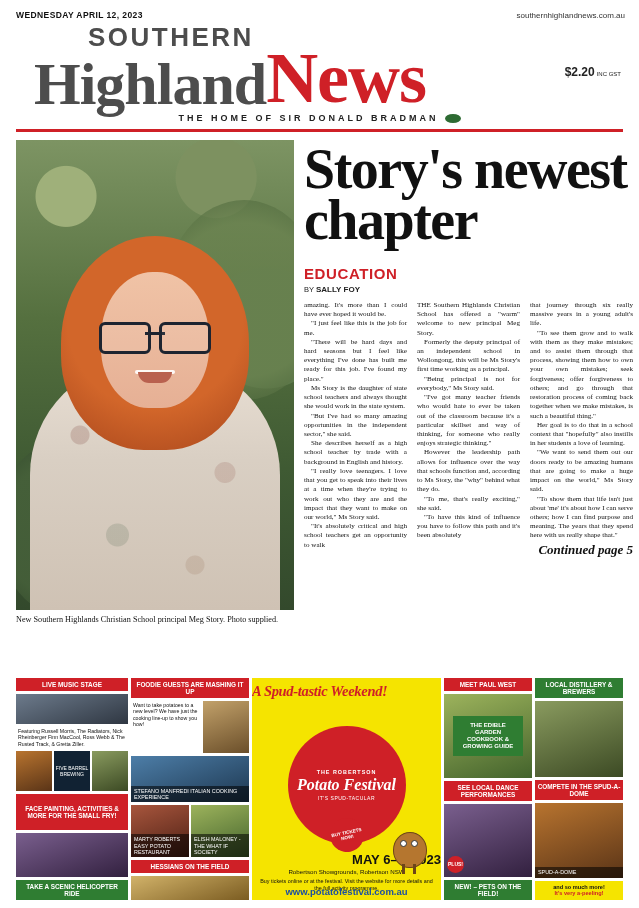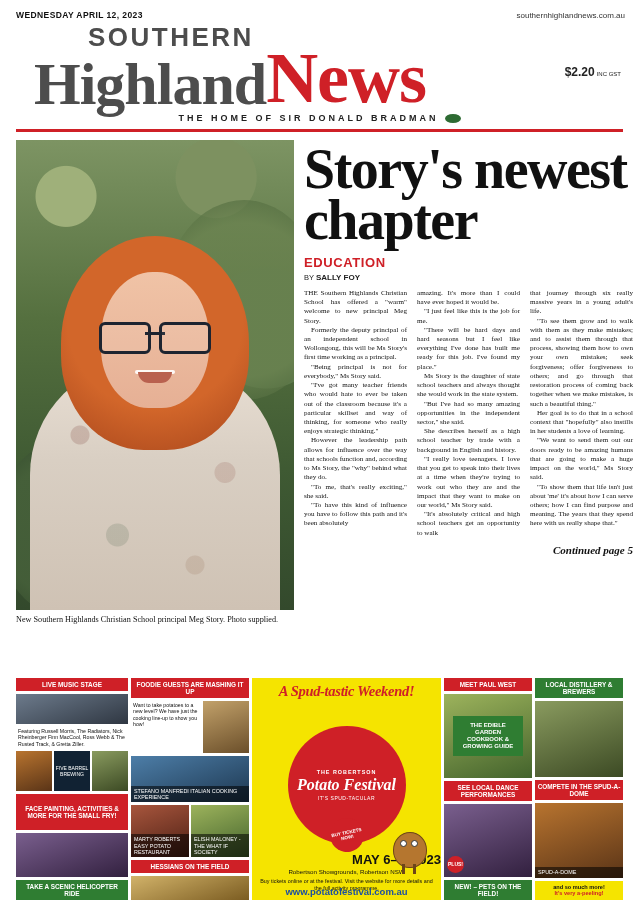--- a/index.html
+++ b/index.html
@@ -140,39 +140,39 @@
 
   
   .storycol{flex:1;padding-left:10px;}
   .headline{
     font-family:"Liberation Serif", serif;font-weight:bold;
     font-size:56px;line-height:.92;letter-spacing:-1.5px;color:#111;
     margin-top:4px;
   }
   .kicker{
     font-family:"Liberation Sans", sans-serif;
-    color:#cf2027;font-weight:bold;font-size:13px;letter-spacing:.6px;
-    margin-top:8px;
+    color:#cf2027;font-weight:bold;font-size:15px;letter-spacing:.6px;
+    margin-top:18px;
   }
   .byline{
     font-family:"Liberation Sans", sans-serif;font-size:7.5px;
     margin-top:3px;color:#222;
   }
   .byline b{font-size:8px;}
   .cols{
     display:flex;gap:10px;margin-top:7px;
   }
   .col{
     width:103px;font-size:7.1px;line-height:1.30;text-align:justify;
     color:#111;
   }
   .col p{margin:0 0 0 0;text-indent:7px;}
   .col p.first{text-indent:0;}
   .cont{
-    font-weight:bold;font-style:italic;text-align:right;margin-top:14px;font-size:11px;
+    font-weight:bold;font-style:italic;text-align:right;margin-top:1px;font-size:13px;
   }
 
   
   .adband{
     position:absolute;left:16px;right:16px;bottom:8px;height:222px;
     display:flex;gap:3px;
   }
   .ad-left{width:112px;display:flex;flex-direction:column;gap:3px;}
   .ad-mid{width:118px;display:flex;flex-direction:column;gap:3px;}
   .ad-centre{flex:1;background:#f5e400;position:relative;overflow:hidden;}
@@ -208,21 +208,21 @@
   .music-row{display:flex;gap:2px;height:40px;}
   .music-row>div{flex:1;}
   .five-barrel{
     background:#123;color:#fff;display:flex;align-items:center;justify-content:center;
     font-family:"Liberation Sans", sans-serif;font-size:5px;text-align:center;
   }
 
   
   .spud-title{
     font-family:"Liberation Serif", serif;font-weight:bold;font-style:italic;
-    color:#cf2027;font-size:14.5px;text-align:center;margin-top:5px;letter-spacing:-.3px;
+    color:#cf2027;font-size:14.5px;margin-top:5px;letter-spacing:-.3px;
   }
   .spud-circle{
     position:absolute;left:50%;top:48px;transform:translateX(-50%);
     width:118px;height:118px;border-radius:50%;
     background:#cf2027;color:#fff;text-align:center;
     display:flex;flex-direction:column;align-items:center;justify-content:center;
     font-family:"Liberation Sans", sans-serif;
   }
   .spud-circle .l1{font-size:5.4px;letter-spacing:1px;font-weight:bold;}
   .spud-circle .l2{
@@ -325,37 +325,37 @@
     <div class="storycol">
       <div class="headline">Story's newest chapter</div>
       <div class="kicker">EDUCATION</div>
       <div class="byline">
         <span>BY</span>
         <b>SALLY FOY</b>
       </div>
 
       <div class="cols">
         <div class="col">
-          <p class="first">THE Southern Highlands Christian School has offered a "warm" welcome to new principal Meg Story.</p>
-          <p>Formerly the deputy principal of an independent school in Wollongong, this will be Ms Story's first time working as a principal.</p>
-          <p>"Being principal is not for everybody," Ms Story said.</p>
-          <p>"I've got many teacher friends who would hate to ever be taken out of the classroom because it's a particular skillset and way of thinking, for someone who really enjoys strategic thinking."</p>
-          <p>However the leadership path allows for influence over the way that schools function and, according to Ms Story, the "why" behind what they do.</p>
-          <p>"To me, that's really exciting," she said.</p>
-          <p>"To have this kind of influence you have to follow this path and it's been absolutely</p>
-        </div>
-        <div class="col">
           <p class="first">amazing. It's more than I could have ever hoped it would be.</p>
           <p>"I just feel like this is the job for me.</p>
           <p>"There will be hard days and hard seasons but I feel like everything I've done has built me ready for this job. I've found my place."</p>
           <p>Ms Story is the daughter of state school teachers and always thought she would work in the state system.</p>
           <p>"But I've had so many amazing opportunities in the independent sector," she said.</p>
           <p>She describes herself as a high school teacher by trade with a background in English and history.</p>
           <p>"I really love teenagers. I love that you get to speak into their lives at a time when they're trying to work out who they are and the impact that they want to make on our world," Ms Story said.</p>
           <p>"It's absolutely critical and high school teachers get an opportunity to walk</p>
+        </div>
+        <div class="col">
+          <p class="first">THE Southern Highlands Christian School has offered a "warm" welcome to new principal Meg Story.</p>
+          <p>Formerly the deputy principal of an independent school in Wollongong, this will be Ms Story's first time working as a principal.</p>
+          <p>"Being principal is not for everybody," Ms Story said.</p>
+          <p>"I've got many teacher friends who would hate to ever be taken out of the classroom because it's a particular skillset and way of thinking, for someone who really enjoys strategic thinking."</p>
+          <p>However the leadership path allows for influence over the way that schools function and, according to Ms Story, the "why" behind what they do.</p>
+          <p>"To me, that's really exciting," she said.</p>
+          <p>"To have this kind of influence you have to follow this path and it's been absolutely</p>
         </div>
         <div class="col">
           <p class="first">that journey through six really massive years in a young adult's life.</p>
           <p>"To see them grow and to walk with them as they make mistakes; and to assist them through that process, showing them how to own your own mistakes; seek forgiveness; offer forgiveness to others; and go through that restoration process of coming back together when we make mistakes, is such a beautiful thing."</p>
           <p>Her goal is to do that in a school context that "hopefully" also instills in her students a love of learning.</p>
           <p>"We want to send them out our doors ready to be amazing humans that are going to make a huge impact on the world," Ms Story said.</p>
           <p>"To show them that life isn't just about 'me' it's about how I can serve others; how I can find purpose and meaning. The years that they spend here with us really shape that."</p>
           <div class="cont">Continued page 5</div>
         </div>
       </div>

